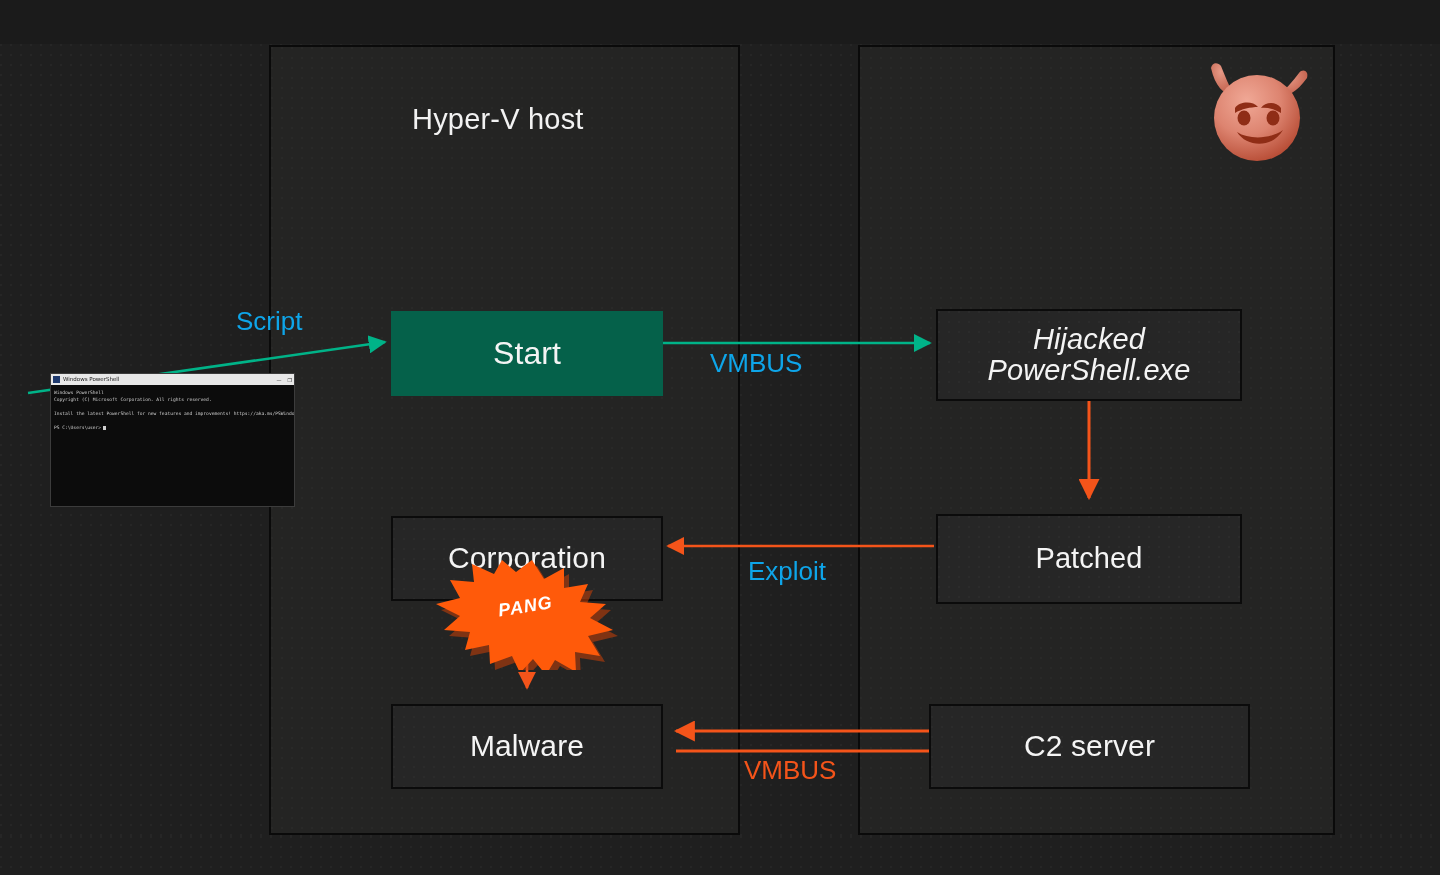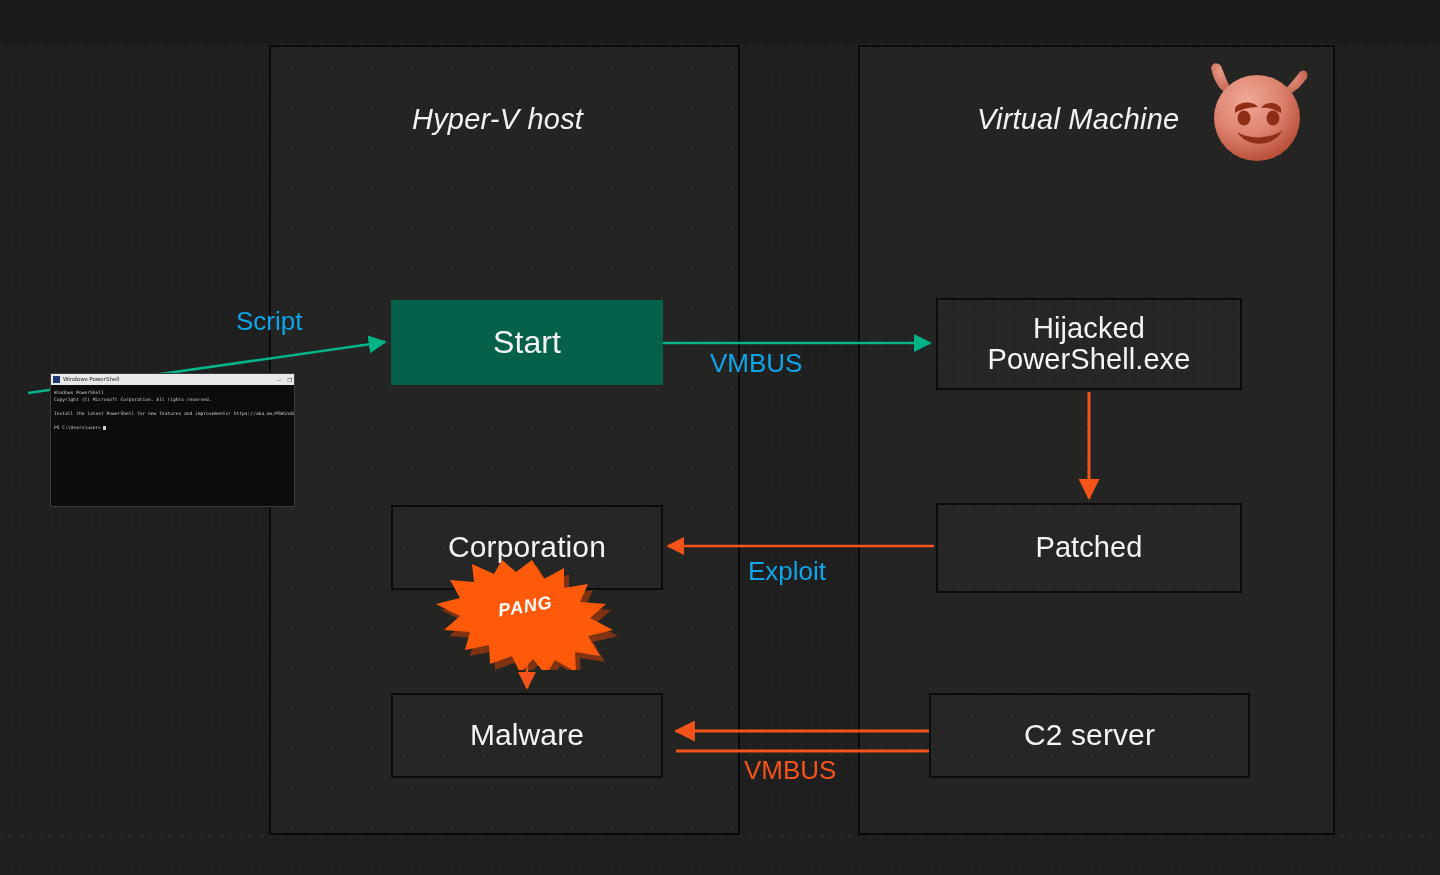--- a/index.html
+++ b/index.html
@@ -57,21 +57,20 @@
   #zone-host  { left: 269px; top: 45px; width: 471px; height: 790px; }
   #zone-vm    { left: 858px; top: 45px; width: 477px; height: 790px; }
 
   .zone-title {
     position: absolute;
     color: #f2f2f2;
     font-size: 29px;
     line-height: 1;
     white-space: nowrap;
     letter-spacing: 0.2px;
-    font-style: italic;
   }
   #zone-host-title { left: 412px; top: 105px; }
   #zone-vm-title   { left: 977px; top: 105px; }
 
   
   #devil-emoji {
     position: absolute;
     left: 1185px;
     top: 56px;
     width: 140px;
@@ -89,31 +88,32 @@
       radial-gradient(circle at 1px 1px, rgba(255,255,255,0.022) 1px, transparent 1.4px);
     background-size: 10px 10px;
     color: #f4f4f4;
     display: flex;
     align-items: center;
     justify-content: center;
     text-align: center;
     font-size: 30px;
     line-height: 1.08;
     letter-spacing: 0.1px;
+    margin-top: 11px;
   }
   #node-start {
     left: 391px; top: 300px; width: 272px; height: 85px;
     background: #05614a;
     background-image: none;
     border-color: #05614a;
     font-size: 32px;
   }
   #node-deserialize { left: 391px; top: 505px; width: 272px; height: 85px; }
   #node-malware     { left: 391px; top: 693px; width: 272px; height: 85px; text-align: right; }
-  #node-hijacked    { left: 936px; top: 298px; width: 306px; height: 92px; font-size: 29px; }
+  #node-hijacked    { left: 936px; top: 298px; width: 306px; height: 92px; font-size: 29px; font-style: italic; }
   #node-patched     { left: 936px; top: 503px; width: 306px; height: 90px; font-size: 29px; justify-content: center; }
   #node-c2          { left: 929px; top: 693px; width: 321px; height: 85px; }
 
   .node-line { display: block; }
   .misspelled {
     display: inline-block;
     background-repeat: repeat-x;
     background-position: 0 100%;
     background-size: 6px 3px;
     background-image:
@@ -227,21 +227,20 @@
 <div id="stage">
 
   <div id="bg-top"></div>
   <div id="bg-texture"></div>
   <div id="bg-bottom"></div>
 
   <div class="zone" id="zone-host"></div>
   <div class="zone" id="zone-vm"></div>
 
   <div class="zone-title" id="zone-host-title">Hyper-V host</div>
-  <div class="zone-title" id="zone-vm-title">Virtual Machine</div>
 
   <svg id="devil-emoji" viewBox="0 0 140 110">
     <defs>
       <radialGradient id="faceGrad" cx="38%" cy="30%" r="72%">
         <stop offset="0%" stop-color="#f0a896"></stop>
         <stop offset="55%" stop-color="#dd8470"></stop>
         <stop offset="100%" stop-color="#b94f38"></stop>
       </radialGradient>
       <radialGradient id="hornGrad" cx="40%" cy="25%" r="80%">
         <stop offset="0%" stop-color="#e79a87"></stop>

